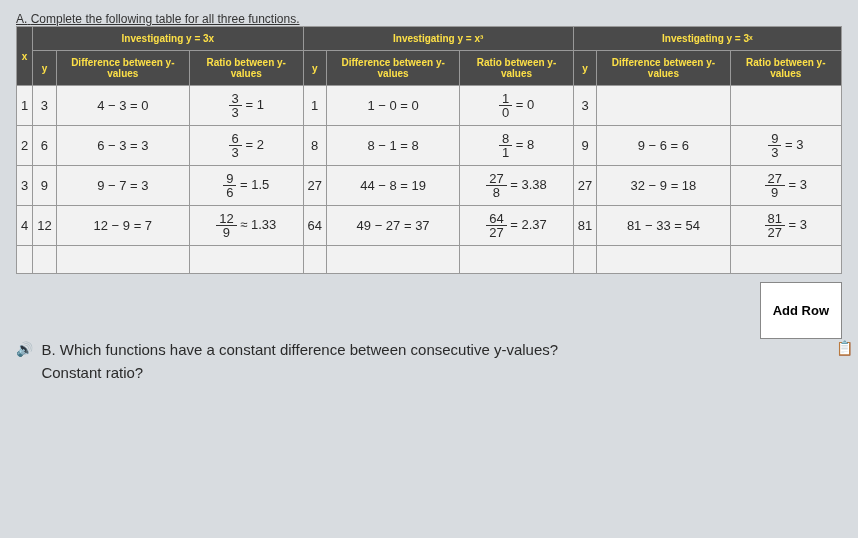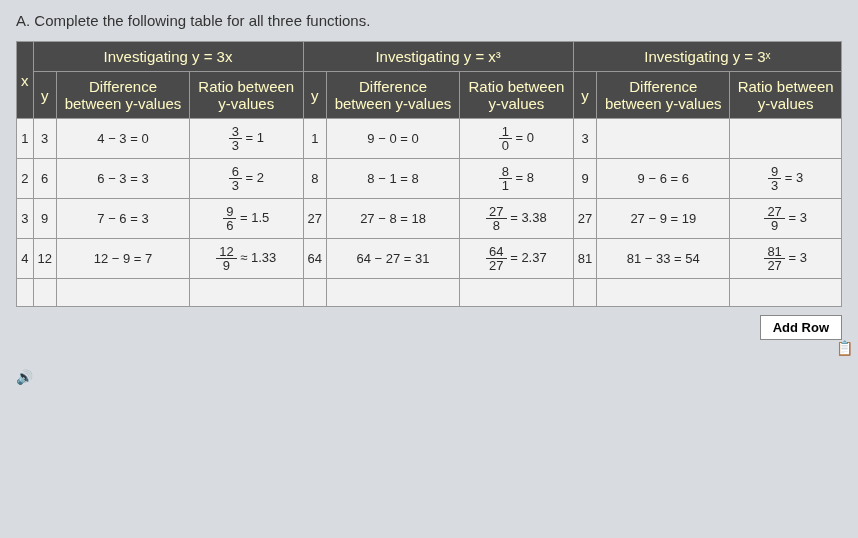--- a/index.html
+++ b/index.html
@@ -6,60 +6,60 @@
     body {
       font-family: Arial, Helvetica, sans-serif;
       background: #d8dce0;
       padding: 12px 16px;
       color: #2a2a2a;
       width: 858px;
       height: 538px;
       overflow: hidden;
     }
     .prompt-a {
-      font-size: 15px;
-      margin-bottom: 12px;
+      font-size: 12px;
       color: #333;
+      text-decoration: underline;
     }
     table {
       border-collapse: collapse;
       background: #f2f2f2;
       width: 100%;
     }
     th, td {
       border: 1px solid #999;
       text-align: center;
       vertical-align: middle;
       padding: 6px 4px;
       font-size: 13px;
     }
     thead th {
       background: #4a4a4a;
-      color: #fef9c3;
-      font-weight: normal;
-      font-size: 15px;
+      color: #fde047;
+      font-weight: bold;
+      font-size: 10px;
     }
     thead tr:first-child th:first-child{
       background:#4a4a4a;
     }
     .frac {
       display: inline-block;
       vertical-align: middle;
       text-align: center;
       line-height: 1;
     }
     .frac .num { display: block; border-bottom: 1px solid #333; padding: 0 3px; }
     .frac .den { display: block; padding: 0 3px; }
     .eq-wrap { white-space: nowrap; }
     .add-row {
       float: right;
       margin-top: 8px;
       background: #fff;
       border: 1px solid #888;
-      padding: 4px 12px;
+      padding: 20px 12px;
       font-size: 13px;
       font-weight: bold;
       cursor: pointer;
     }
     .sectionB {
       clear: both;
       margin-top: 60px;
       display: flex;
       align-items: flex-start;
       gap: 8px;
@@ -105,57 +105,57 @@
       <th>Ratio between y-values</th>
     </tr>
   </thead>
   <tbody id="tbody">
       <tr>
         <td>1</td>
         <td>3</td>
         <td>4 − 3 = 0</td>
         <td><span class="eq-wrap"><span class="frac"><span class="num">3</span><span class="den">3</span></span> = 1</span></td>
         <td>1</td>
-        <td>9 − 0 = 0</td>
+        <td>1 − 0 = 0</td>
         <td><span class="eq-wrap"><span class="frac"><span class="num">1</span><span class="den">0</span></span> = 0</span></td>
         <td>3</td>
         <td></td>
         <td></td>
       </tr>
       <tr>
         <td>2</td>
         <td>6</td>
         <td>6 − 3 = 3</td>
         <td><span class="eq-wrap"><span class="frac"><span class="num">6</span><span class="den">3</span></span> = 2</span></td>
         <td>8</td>
         <td>8 − 1 = 8</td>
         <td><span class="eq-wrap"><span class="frac"><span class="num">8</span><span class="den">1</span></span> = 8</span></td>
         <td>9</td>
         <td>9 − 6 = 6</td>
         <td><span class="eq-wrap"><span class="frac"><span class="num">9</span><span class="den">3</span></span> = 3</span></td>
       </tr>
       <tr>
         <td>3</td>
         <td>9</td>
-        <td>7 − 6 = 3</td>
+        <td>9 − 7 = 3</td>
         <td><span class="eq-wrap"><span class="frac"><span class="num">9</span><span class="den">6</span></span> = 1.5</span></td>
         <td>27</td>
-        <td>27 − 8 = 18</td>
+        <td>44 − 8 = 19</td>
         <td><span class="eq-wrap"><span class="frac"><span class="num">27</span><span class="den">8</span></span> = 3.38</span></td>
         <td>27</td>
-        <td>27 − 9 = 19</td>
+        <td>32 − 9 = 18</td>
         <td><span class="eq-wrap"><span class="frac"><span class="num">27</span><span class="den">9</span></span> = 3</span></td>
       </tr>
       <tr>
         <td>4</td>
         <td>12</td>
         <td>12 − 9 = 7</td>
         <td><span class="eq-wrap"><span class="frac"><span class="num">12</span><span class="den">9</span></span> ≈ 1.33</span></td>
         <td>64</td>
-        <td>64 − 27 = 31</td>
+        <td>49 − 27 = 37</td>
         <td><span class="eq-wrap"><span class="frac"><span class="num">64</span><span class="den">27</span></span> = 2.37</span></td>
         <td>81</td>
         <td>81 − 33 = 54</td>
         <td><span class="eq-wrap"><span class="frac"><span class="num">81</span><span class="den">27</span></span> = 3</span></td>
       </tr>
       <tr>
         <td>&nbsp;</td>
         <td>&nbsp;</td>
         <td>&nbsp;</td>
         <td>&nbsp;</td>
@@ -169,14 +169,16 @@
     </tbody>
 </table>
 
 <button class="add-row">Add Row</button>
 
 <span class="clip-icon">📋</span>
 
 <div class="sectionB">
   <span class="speaker">🔊</span>
   <div class="qtext">
+    <div>B. Which functions have a constant difference between consecutive y-values?</div>
+    <div>Constant ratio?</div>
   </div>
 </div>
 
 </body></html>

